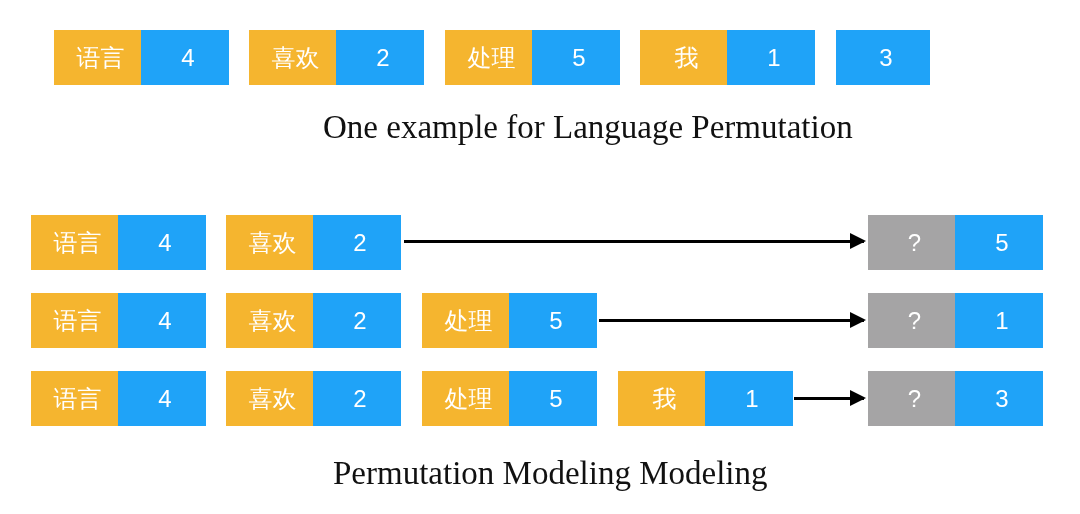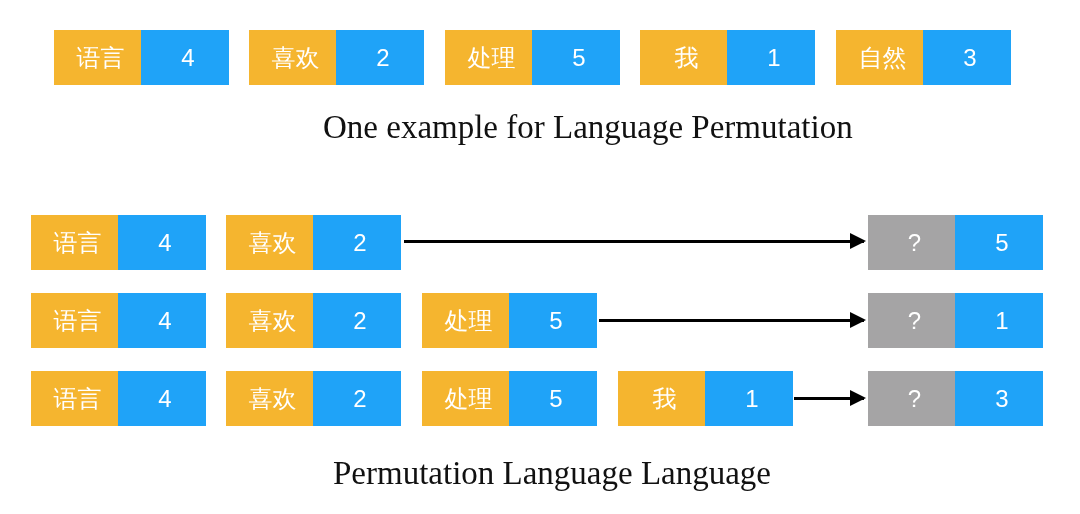--- a/index.html
+++ b/index.html
@@ -31,21 +31,20 @@
   </div>
   <div class="pair" style="left:445px;top:30px;">
     <div class="cell word">处理</div>
     <div class="cell num">5</div>
   </div>
   <div class="pair" style="left:640px;top:30px;">
     <div class="cell word">我</div>
     <div class="cell num">1</div>
   </div>
   <div class="pair" style="left:836px;top:30px;">
-    <div class="cell word">自然</div>
     <div class="cell num">3</div>
   </div>
 </div>
 <div class="caption" style="left:323px;top:109px;">One example for Language Permutation</div>
 
 <div>
   <div class="pair" style="left:31px;top:215px;">
     <div class="cell word">语言</div>
     <div class="cell num">4</div>
   </div>
@@ -97,13 +96,13 @@
     <div class="cell word">我</div>
     <div class="cell num">1</div>
   </div>
   <div class="arrow" style="left:794px;top:397px;width:70px;"></div>
   <div class="pair" style="left:868px;top:371px;">
     <div class="cell mask">?</div>
     <div class="cell num">3</div>
   </div>
 </div>
 
-<div class="caption" style="left:333px;top:455px;">Permutation Language Language</div>
+<div class="caption" style="left:333px;top:455px;">Permutation Modeling Modeling</div>
 
 </body></html>

